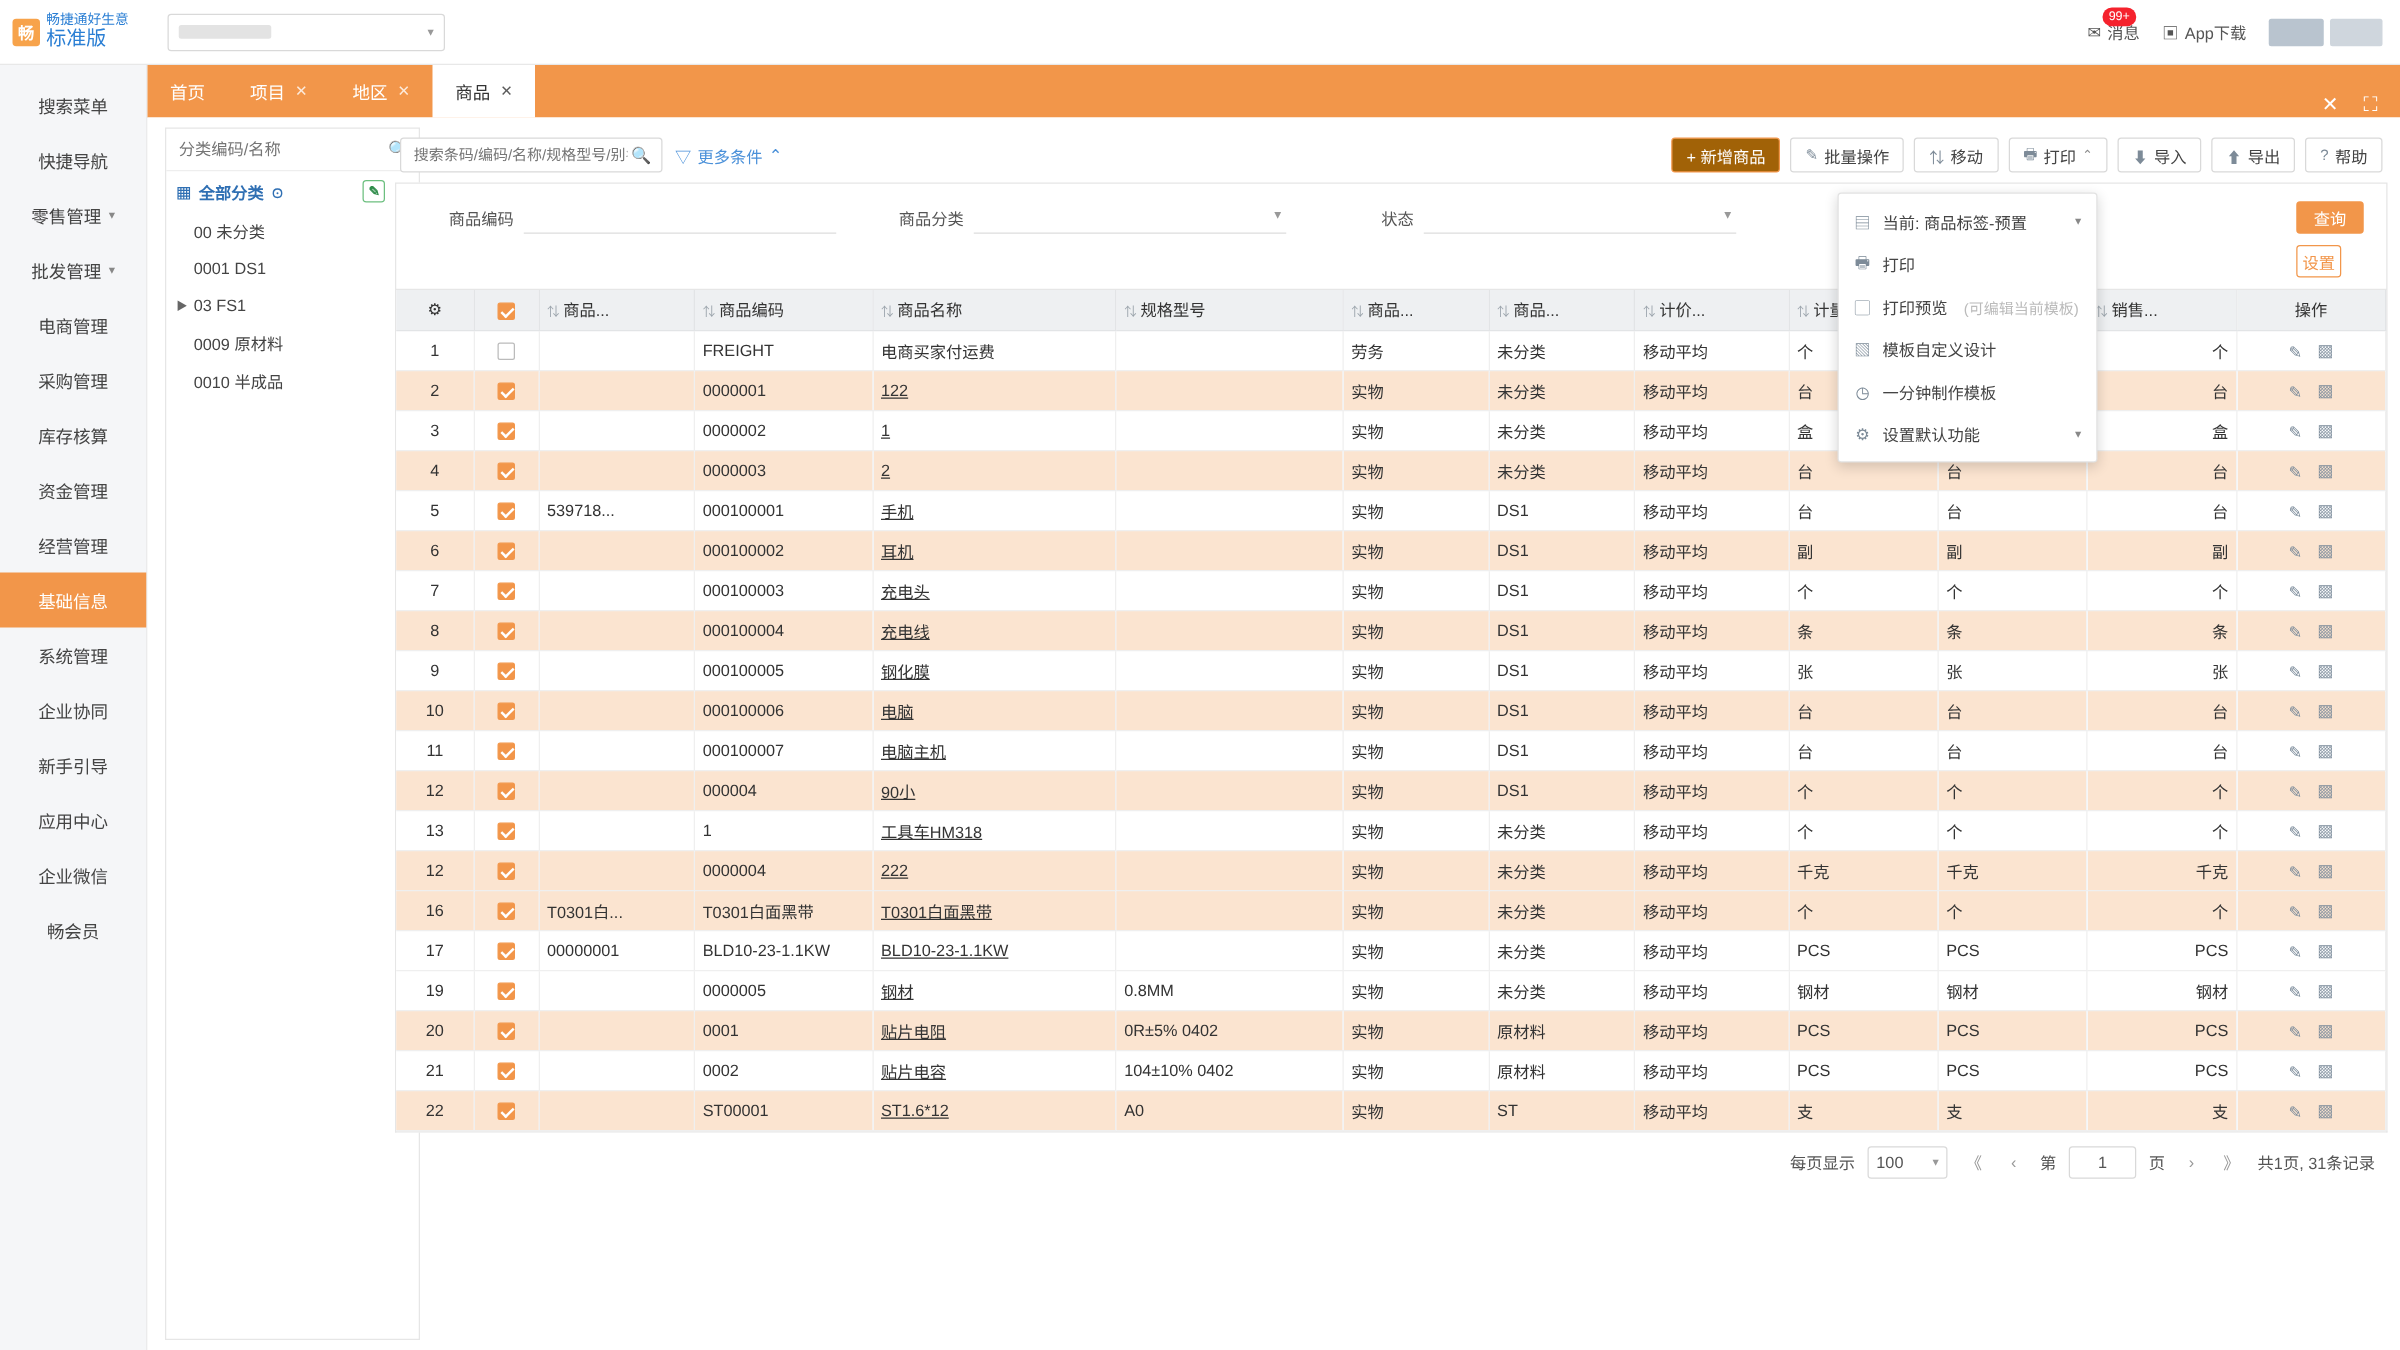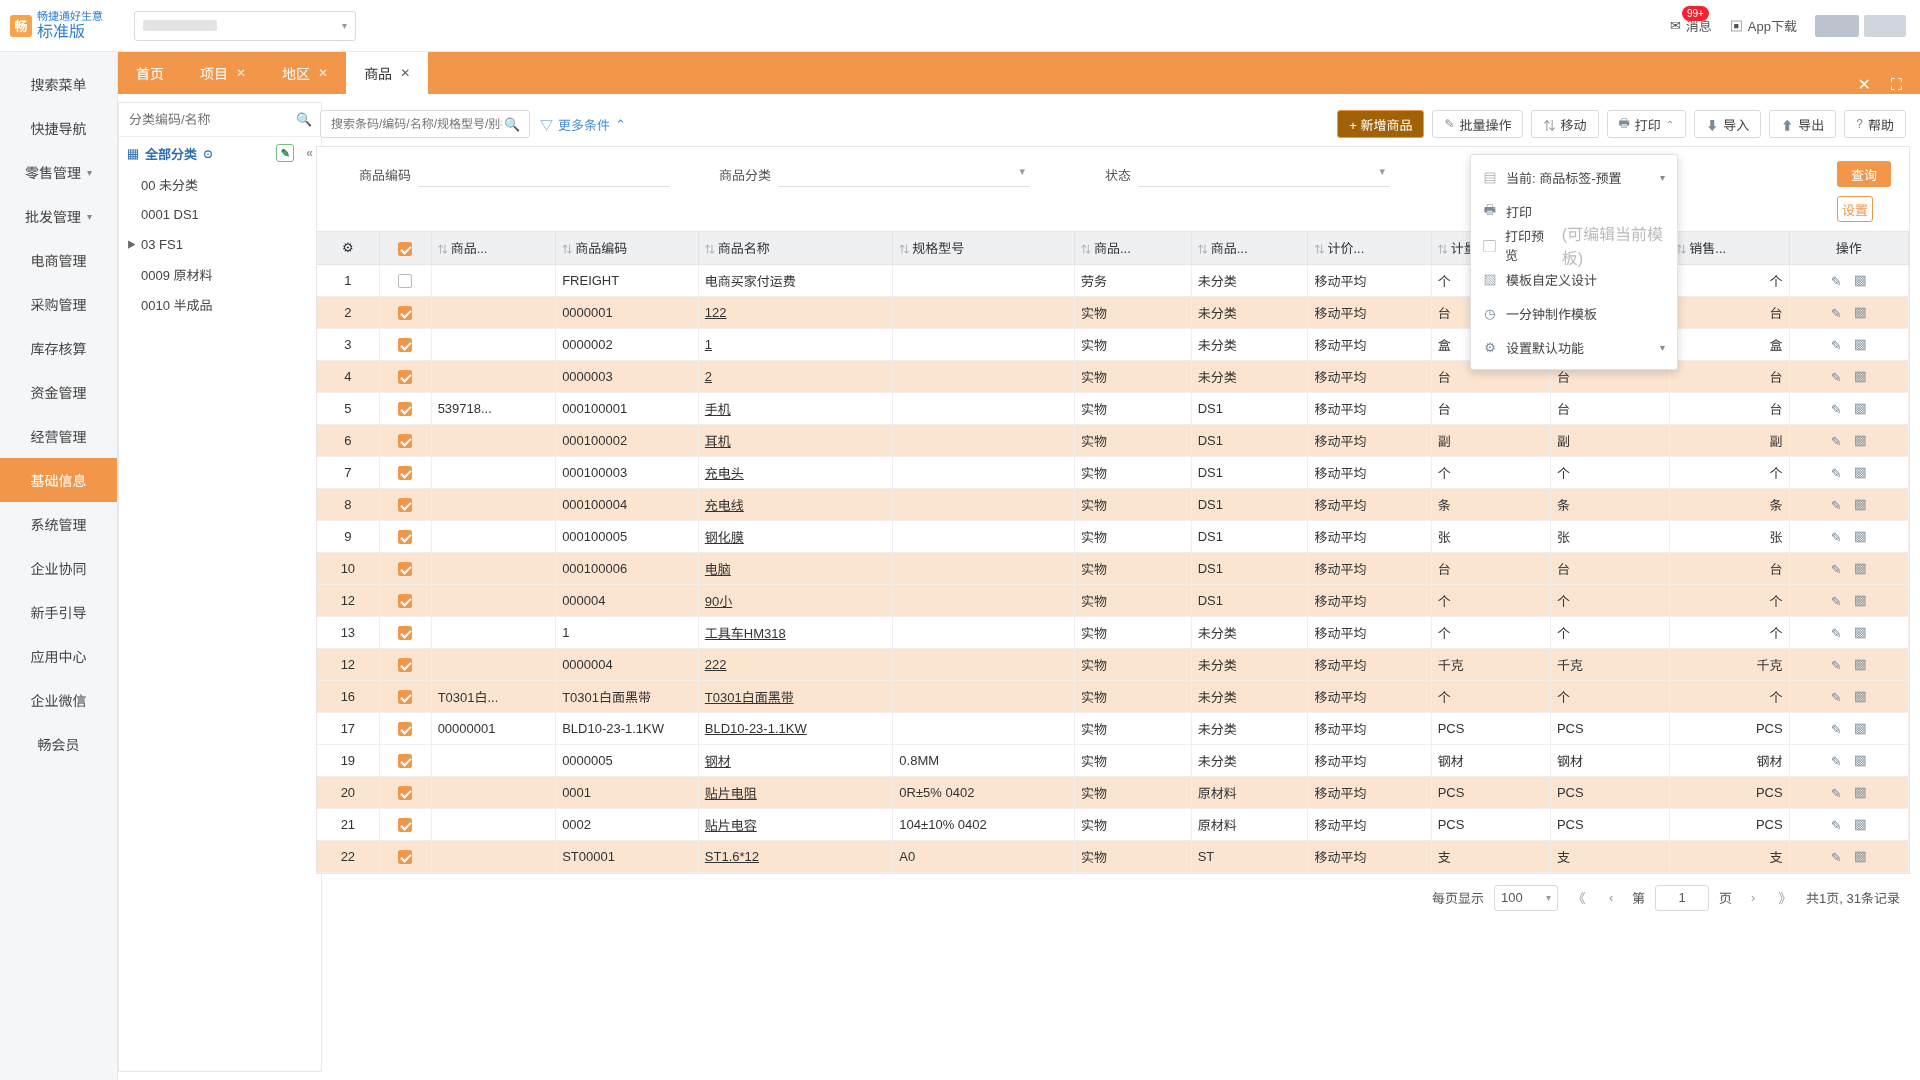--- a/index.html
+++ b/index.html
@@ -80,21 +80,21 @@
   }
   .tab.active { background: #fff; color: #333; }
   .tab .x { font-size: 12px; color: inherit; opacity: .8; }
   .tab-tools { margin-left: auto; display: flex; align-items: center; gap: 20px; padding-right: 18px; color: #fff; font-size: 16px; }
 
   
   .content { position: absolute; left: 118px; top: 94px; right: 0; bottom: 0; background: #fff; }
 
   
   .cat-panel {
-    position: absolute; left: 0; top: 8px; width: 204px; bottom: 8px;
+    position: absolute; left: 14px; top: 8px; width: 204px; bottom: 8px;
     border: 1px solid #e6e6e6; background: #fff;
   }
   .cat-search {
     height: 34px; border-bottom: 1px solid #eee; display: flex; align-items: center;
     padding: 0 8px; color: #b3b3b3; font-size: 13px;
   }
   .cat-search .sicon { margin-left: auto; color: #999; }
   .cat-head {
     height: 32px; display: flex; align-items: center; padding: 0 8px; gap: 6px;
     color: #2f6fb3; font-size: 13px; font-weight: bold;
@@ -188,21 +188,21 @@
   
   .print-menu {
     position: absolute; width: 208px; background: #fff; border: 1px solid #e2e2e2;
     box-shadow: 0 3px 10px rgba(0,0,0,.16); border-radius: 3px; padding: 5px 0; z-index: 40;
   }
   .pm-item {
     height: 34px; display: flex; align-items: center; padding: 0 12px; gap: 9px;
     font-size: 13px; color: #444; cursor: pointer;
   }
   .pm-item .tail { margin-left: auto; color: #888; font-size: 10px; }
-  .pm-item .hint { color: #bbb; font-size: 16px; margin-left: 4px; }
+  .pm-item .hint { color: #bbb; font-size: 12px; margin-left: 4px; }
   .pm-ic { color: #7d8b98; font-size: 13px; width: 14px; text-align: center; }
 </style>
 </head>
 <body>
 
 <div class="app">
 
   <div class="topbar">
     <div class="logo-box">
       <div class="logo-mark">畅</div>
@@ -592,20 +592,35 @@
                 <td class=""><span class="lnk">电脑</span></td>
                 <td class=""></td>
                 <td class="">实物</td>
                 <td class="">DS1</td>
                 <td class="">移动平均</td>
                 <td class="">台</td>
                 <td class="">台</td>
                 <td class="rgt">台</td>
                 <td class="ctr"><span class="op-ic">✎</span><span class="op-ic">▩</span></td>
               </tr>
+              <tr class="row-odd">
+                <td class="ctr">11</td>
+                <td class="ctr"><span class="chk on"></span></td>
+                <td class=""></td>
+                <td class="">000100007</td>
+                <td class=""><span class="lnk">电脑主机</span></td>
+                <td class=""></td>
+                <td class="">实物</td>
+                <td class="">DS1</td>
+                <td class="">移动平均</td>
+                <td class="">台</td>
+                <td class="">台</td>
+                <td class="rgt">台</td>
+                <td class="ctr"><span class="op-ic">✎</span><span class="op-ic">▩</span></td>
+              </tr>
               <tr class="row-even">
                 <td class="ctr">12</td>
                 <td class="ctr"><span class="chk on"></span></td>
                 <td class=""></td>
                 <td class="">000004</td>
                 <td class=""><span class="lnk">90小</span></td>
                 <td class=""></td>
                 <td class="">实物</td>
                 <td class="">DS1</td>
                 <td class="">移动平均</td>

